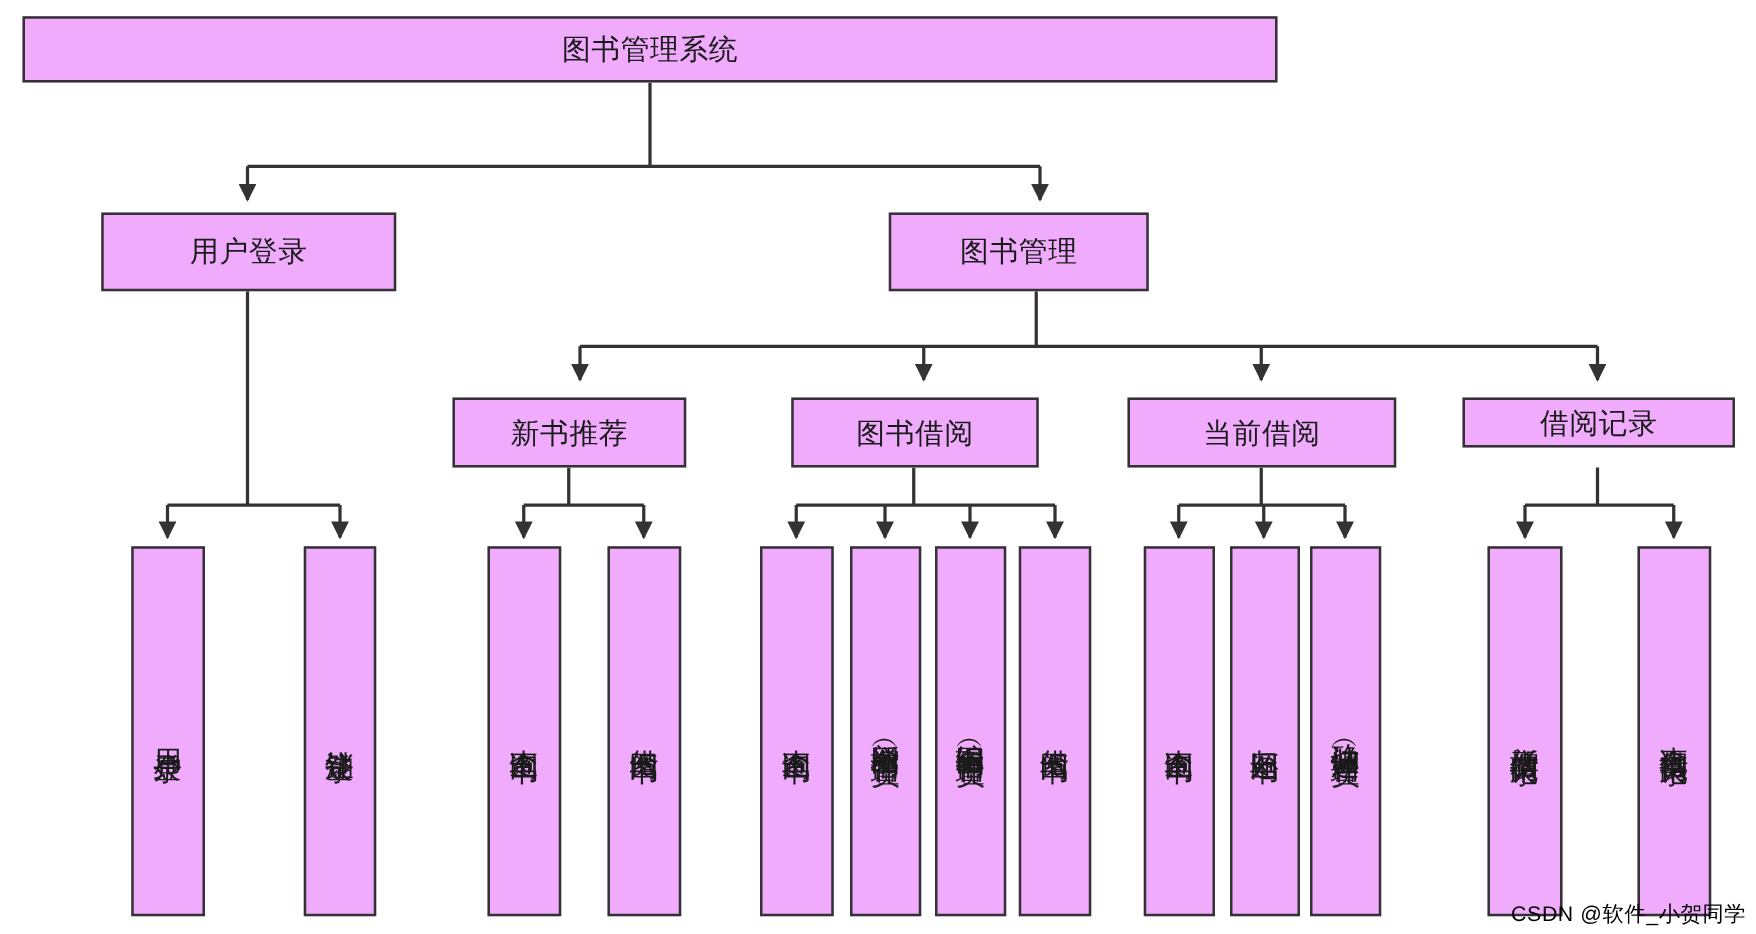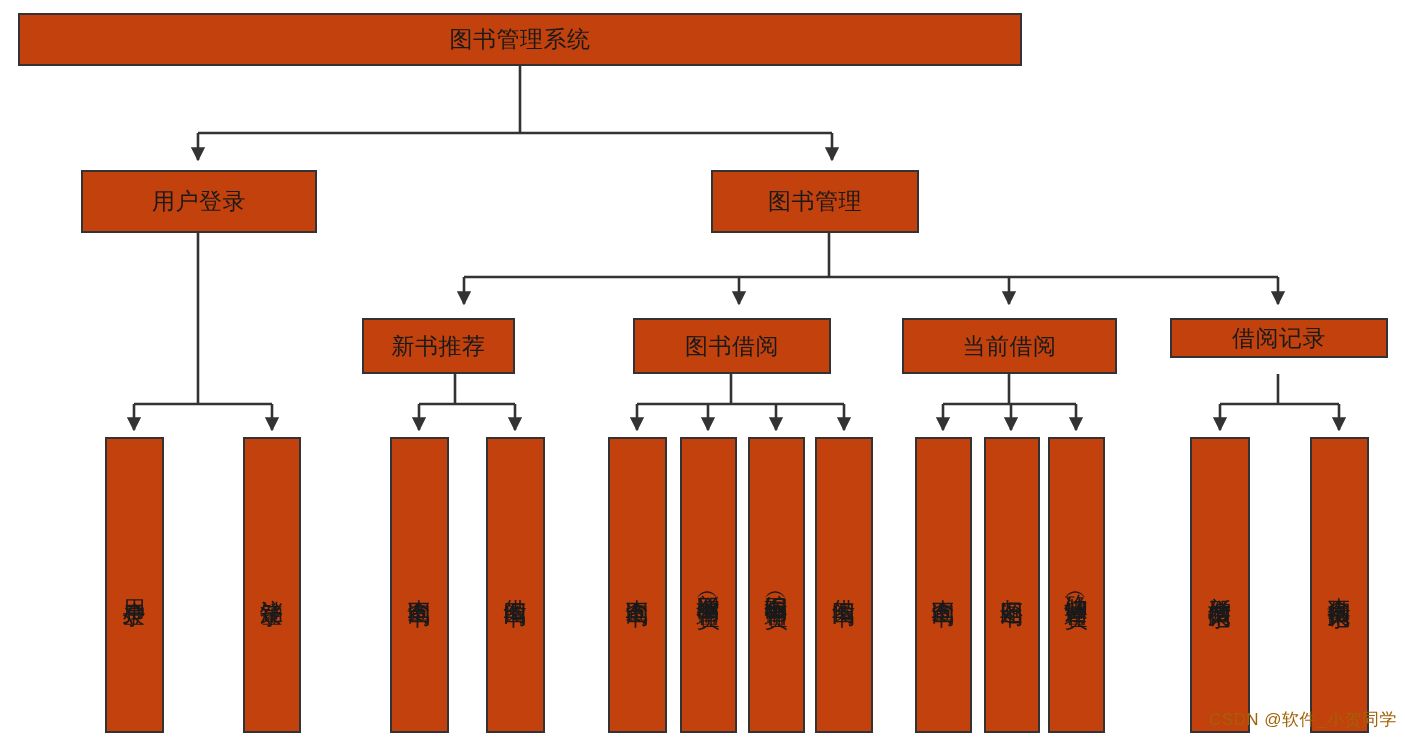--- a/index.html
+++ b/index.html
@@ -23,21 +23,21 @@
     position: absolute;
     left: 0;
     top: 0;
     width: 1405px;
     height: 747px;
     pointer-events: none;
   }
   .node {
     position: absolute;
     box-sizing: border-box;
-    background: #c2410c;
+    background: #f0abfc;
     border: 2px solid #333333;
     display: flex;
     align-items: center;
     justify-content: center;
     color: #1a1a1a;
   }
   .node-label {
     white-space: nowrap;
     letter-spacing: 0.5px;
   }
@@ -54,23 +54,23 @@
     text-orientation: upright;
     font-size: 23px;
     line-height: 1.22;
     letter-spacing: 2px;
     white-space: nowrap;
     text-align: center;
   }
   .watermark {
     position: absolute;
     right: 8px;
-    bottom: 16px;
+    bottom: 4px;
     font-size: 17px;
-    color: #a16207;
+    color: #000000;
     white-space: nowrap;
     letter-spacing: 0.5px;
   }
 </style>
 </head>
 <body>
 
 <div id="diagram-root">
 
   <svg class="edge-layer" viewBox="0 0 1405 747" xmlns="http://www.w3.org/2000/svg">
@@ -127,21 +127,21 @@
     <span class="node-label">图书管理系统</span>
   </div>
 
   <div class="node horizontal" style="left:81px; top:170px; width:236px; height:63px;">
     <span class="node-label">用户登录</span>
   </div>
   <div class="node horizontal" style="left:711px; top:170px; width:208px; height:63px;">
     <span class="node-label">图书管理</span>
   </div>
 
-  <div class="node horizontal" style="left:362px; top:318px; width:153px; height:56px;">
+  <div class="node horizontal" style="left:362px; top:318px; width:187px; height:56px;">
     <span class="node-label">新书推荐</span>
   </div>
   <div class="node horizontal" style="left:633px; top:318px; width:198px; height:56px;">
     <span class="node-label">图书借阅</span>
   </div>
   <div class="node horizontal" style="left:902px; top:318px; width:215px; height:56px;">
     <span class="node-label">当前借阅</span>
   </div>
   <div class="node horizontal" style="left:1170px; top:318px; width:218px; height:40px;">
     <span class="node-label">借阅记录</span>

